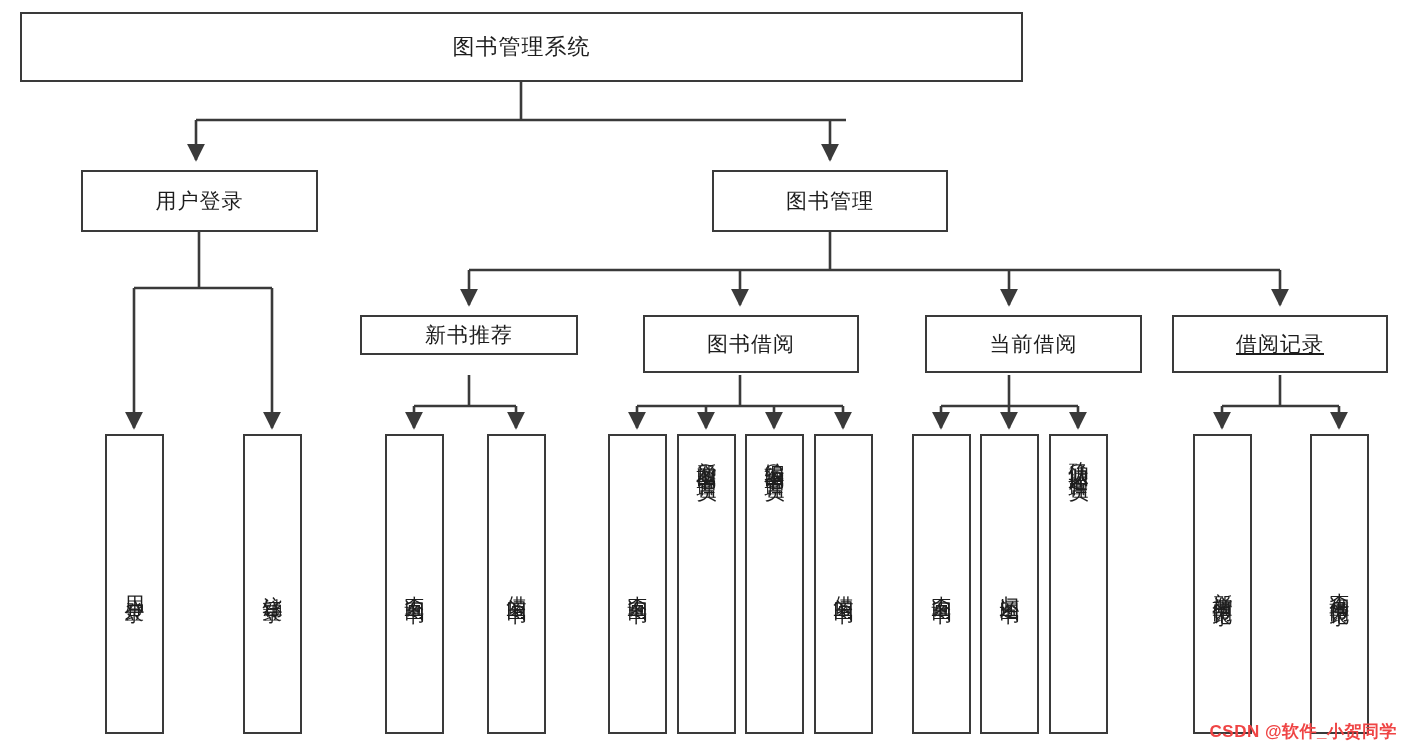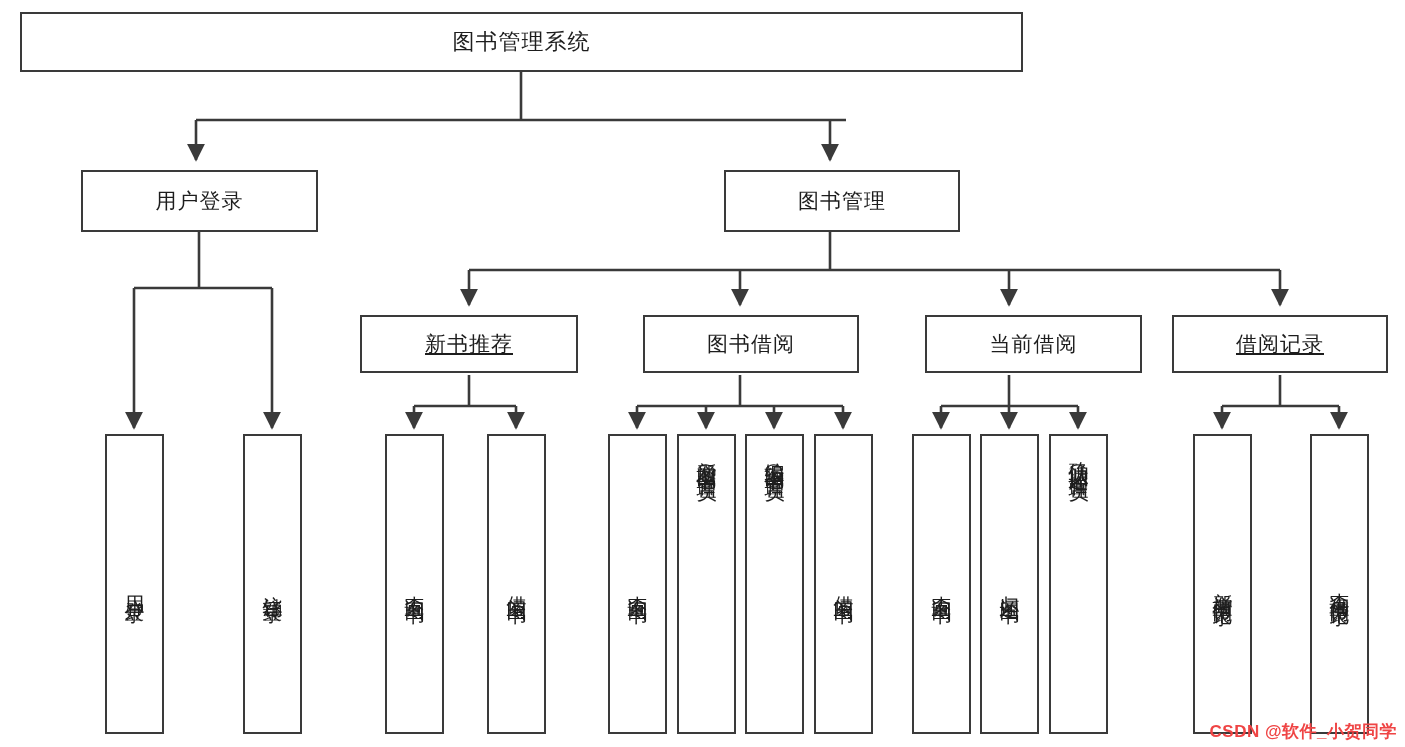--- a/index.html
+++ b/index.html
@@ -131,33 +131,33 @@
       <path d="M 1009 406 L 1009 428" marker-end="url(#arrow)"></path>
       <path d="M 1078 406 L 1078 428" marker-end="url(#arrow)"></path>
 
       <path d="M 1280 375 L 1280 406"></path>
       <path d="M 1222 406 L 1339 406"></path>
       <path d="M 1222 406 L 1222 428" marker-end="url(#arrow)"></path>
       <path d="M 1339 406 L 1339 428" marker-end="url(#arrow)"></path>
     </g>
   </svg>
 
-  <div class="node horiz root" style="left:20px; top:12px; width:1003px; height:60px;">
+  <div class="node horiz root" style="left:20px; top:12px; width:1003px; height:70px;">
     <span>图书管理系统</span>
   </div>
 
   <div class="node horiz" style="left:81px; top:170px; width:237px; height:62px;">
     <span>用户登录</span>
   </div>
 
-  <div class="node horiz" style="left:712px; top:170px; width:236px; height:62px;margin-left:12px;">
+  <div class="node horiz" style="left:712px; top:170px; width:236px; height:62px;">
     <span>图书管理</span>
   </div>
 
-  <div class="node horiz" style="left:360px; top:315px; width:218px; height:58px;text-decoration:underline;">
+  <div class="node horiz" style="left:360px; top:315px; width:218px; height:40px;">
     <span>新书推荐</span>
   </div>
 
   <div class="node horiz" style="left:632px; top:315px; width:216px; height:58px;margin-left:11px;">
     <span>图书借阅</span>
   </div>
 
   <div class="node horiz" style="left:901px; top:315px; width:217px; height:58px;margin-left:24px;">
     <span>当前借阅</span>
   </div>

